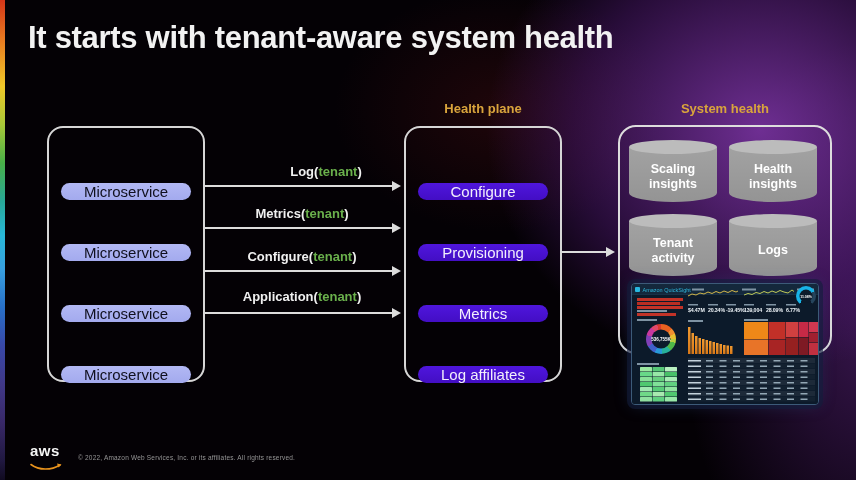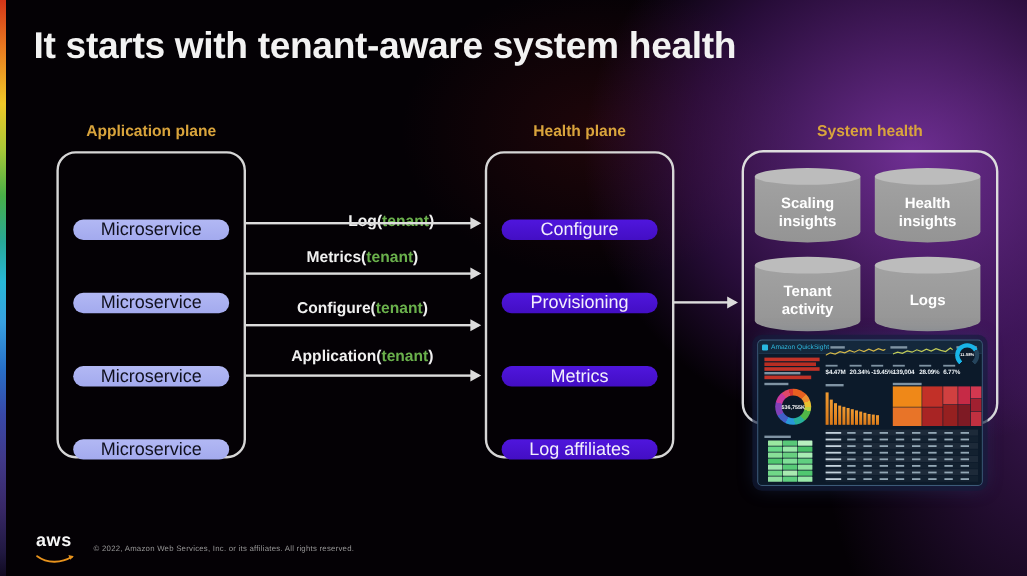--- a/index.html
+++ b/index.html
@@ -102,32 +102,31 @@
   .copyright { position:absolute; left:78px; top:454px; font-size:6.5px; color:#969696; letter-spacing:0.2px; }
 </style>
 </head>
 <body>
 
 <div class="slide">
   <div class="rainbow-strip"></div>
 
   <h1 class="title">It starts with tenant-aware system health</h1>
 
-  <div class="col-label" style="left:47px;width:158px;">Application plane</div>
   <div class="col-label" style="left:404px;width:158px;">Health plane</div>
   <div class="col-label" style="left:618px;width:214px;">System health</div>
 
   <div class="panel panel-app">
     <div class="box box-ms">Microservice</div>
     <div class="box box-ms">Microservice</div>
     <div class="box box-ms">Microservice</div>
     <div class="box box-ms">Microservice</div>
   </div>
 
-  <div class="call-label" style="top:176px;padding-left:48px;"><span>Log</span><span>(</span><span class="tenant">tenant</span><span>)</span></div>
+  <div class="call-label" style="top:164px;padding-left:48px;"><span>Log</span><span>(</span><span class="tenant">tenant</span><span>)</span></div>
   <div class="arrow" style="left:205px;top:185px;width:194px;"></div>
   <div class="call-label" style="top:206px;"><span>Metrics</span><span>(</span><span class="tenant">tenant</span><span>)</span></div>
   <div class="arrow" style="left:205px;top:227px;width:194px;"></div>
   <div class="call-label" style="top:249px;"><span>Configure</span><span>(</span><span class="tenant">tenant</span><span>)</span></div>
   <div class="arrow" style="left:205px;top:270px;width:194px;"></div>
   <div class="call-label" style="top:289px;"><span>Application</span><span>(</span><span class="tenant">tenant</span><span>)</span></div>
   <div class="arrow" style="left:205px;top:312px;width:194px;"></div>
 
   <div class="panel panel-control">
     <div class="box box-ctl">Configure</div>

